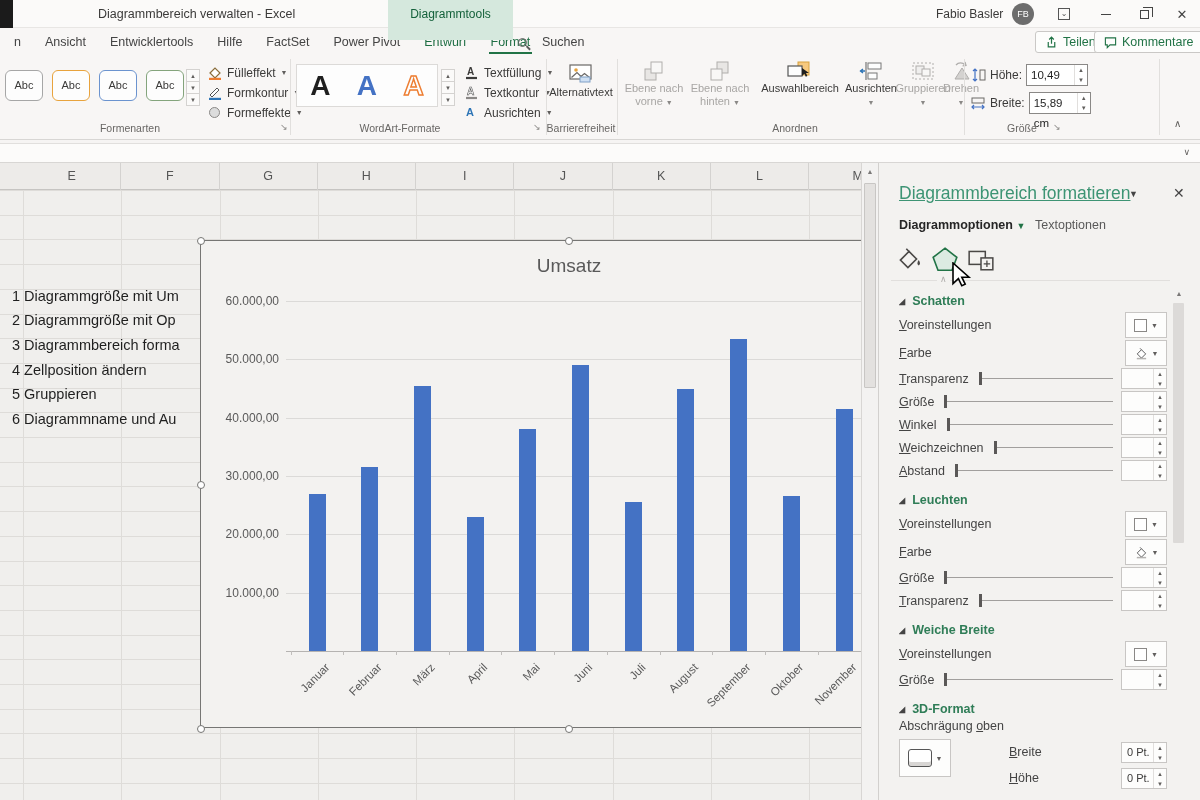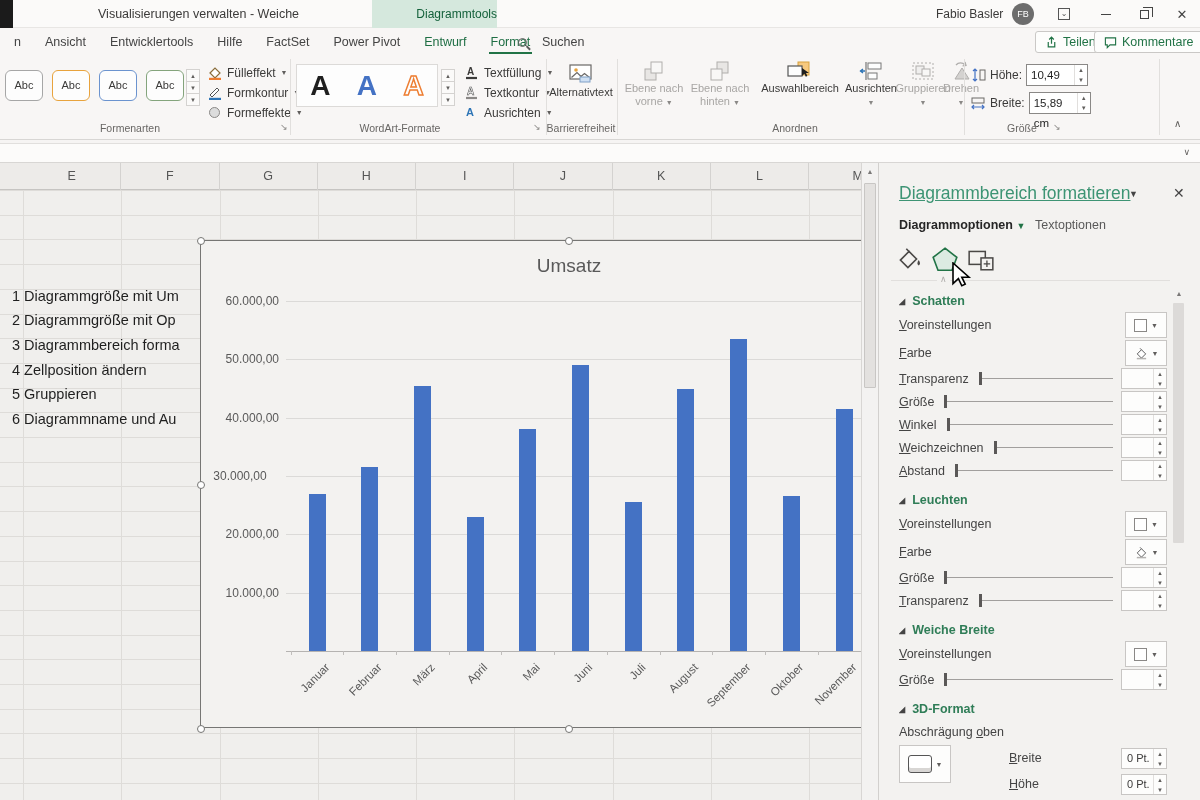--- a/index.html
+++ b/index.html
@@ -5,21 +5,21 @@
   * { margin:0; padding:0; box-sizing:border-box; }
   html,body { width:1200px; height:800px; overflow:hidden; }
   body { font-family:"Liberation Sans", sans-serif; background:#f6f4f3; }
   .abs { position:absolute; }
   #app { position:relative; width:1200px; height:800px; background:#f6f4f3; overflow:hidden; }
 
   
   #titlebar { left:0; top:0; width:1200px; height:28px; background:#fbfaf9; border-bottom:1px solid #e8e6e4; z-index:30; }
   #corner-strip { left:0; top:0; width:13px; height:28px; background:#1b1b1b; }
   #doc-title { left:98px; top:0; height:28px; line-height:28px; font-size:12.5px; color:#3b3a39; }
-  #context-tab { left:372px; top:0; width:125px; height:28px; background:#d5e8dd; color:#14613b; font-size:12px; text-align:right; line-height:28px; }
+  #context-tab { left:388px; top:0; width:125px; height:40px; background:#d5e8dd; color:#14613b; font-size:12px; text-align:center; line-height:28px; }
   #user-name { left:936px; top:0; height:28px; line-height:28px; font-size:12px; color:#3b3a39; }
   #avatar { left:1012px; top:3px; width:22px; height:22px; border-radius:50%; background:#6d6d6d; color:#fff; font-size:9px; text-align:center; line-height:22px; }
   .win-ctl { top:0; width:28px; height:28px; display:flex; align-items:center; justify-content:center; color:#444; }
   #ribbon-opts-icon { left:1050px; }
   #ribbon-opts-icon .bx { width:12px; height:12px; border:1.2px solid #555; font-size:8px; line-height:10px; text-align:center; color:#555; }
   #min-btn { left:1092px; } #min-btn .bar { width:10px; height:0; border-bottom:1.5px solid #444; }
   #restore-btn { left:1130px; } #restore-btn .sq { position:relative; width:9px; height:9px; border:1.2px solid #444; background:#fbfaf9; }
   #restore-btn .sq:before { content:''; position:absolute; left:2px; top:-4px; width:9px; height:9px; border:1.2px solid #444; border-bottom:none; border-left:none; }
   #close-btn { left:1168px; font-size:13px; }
 
@@ -105,41 +105,41 @@
   .p-label { white-space:nowrap; }
   .p-spacer { flex:1; }
   .drop-btn { width:42px; height:26px; border:1px solid #c8c6c4; background:#fdfdfc; display:flex; align-items:center; justify-content:center; gap:4px; }
   .drop-btn .dd { font-size:7px; color:#605e5c; }
   .preset-sq { width:13px; height:13px; border:1px solid #8a8886; background:#fff; }
   .track { flex:1; position:relative; height:21px; margin:0 8px 0 10px; }
   .track .line { position:absolute; left:0; right:0; top:10px; border-top:1px solid #a19f9d; }
   .track .thumb { position:absolute; left:0; top:4px; width:3px; height:13px; background:#5a5857; }
   .spin { width:46px; height:21px; border:1px solid #c8c6c4; background:#fdfdfc; display:flex; flex:none; }
   .spin .val { flex:1; font-size:11px; line-height:19px; padding-left:5px; color:#3b3a39; }
-  .bevel-label { margin-top:6px; height:18px; font-size:12.5px; color:#444; }
+  .bevel-label { margin-top:0; height:18px; font-size:12.5px; color:#444; }
   .bevel-row { display:flex; margin-top:2px; }
   .bevel-btn { width:52px; height:38px; border:1px solid #c8c6c4; background:#fdfdfc; display:flex; align-items:center; justify-content:center; gap:4px; }
   .bevel-btn .dd { font-size:7px; color:#605e5c; }
   .bevel-sq { width:24px; height:18px; border:1.5px solid #555; border-radius:3px; background:#fff; box-shadow:inset 0 -4px 0 #d8d6d4; }
   .bevel-fields { margin-left:58px; flex:1; }
   .bevel-field { display:flex; align-items:center; height:26px; font-size:12.5px; color:#444; }
   #panel-vscroll { position:absolute; left:292px; top:122px; width:16px; bottom:0; }
   #panel-thumb { position:absolute; left:2px; top:18px; width:11px; height:240px; background:#dcdad8; border-radius:1px; }
 
   u { text-decoration:underline; }
   svg { display:block; }
 </style>
 </head>
 <body>
 
 <div id="app">
 
   <div id="titlebar" class="abs">
     <div id="corner-strip" class="abs"></div>
-    <div id="doc-title" class="abs">Visualisierungen verwalten - Weiche</div>
+    <div id="doc-title" class="abs">Diagrammbereich verwalten - Excel</div>
     <div id="context-tab" class="abs">Diagrammtools</div>
     <div id="user-name" class="abs">Fabio Basler</div>
     <div id="avatar" class="abs">FB</div>
     <div id="ribbon-opts-icon" class="abs win-ctl">
         <span class="bx">⌄</span>
       </div>
     <div id="min-btn" class="abs win-ctl">
         <span class="bar"></span>
       </div>
     <div id="restore-btn" class="abs win-ctl">
@@ -447,21 +447,21 @@
       </div>
 
     <div id="chart">
       <div id="chart-title">Umsatz</div>
       <div id="chart-plot">
           <div class="grid-line" style="top: 351.69px;"></div>
           <div class="ytick" style="top: 344.69px;">10.000,00</div>
           <div class="grid-line" style="top: 293.38px;"></div>
           <div class="ytick" style="top: 286.38px;">20.000,00</div>
           <div class="grid-line" style="top: 235.07px;"></div>
-          <div class="ytick" style="top: 228.07px; text-align: center;">30.000,00</div>
+          <div class="ytick" style="top: 228.07px;">30.000,00</div>
           <div class="grid-line" style="top: 176.76px;"></div>
           <div class="ytick" style="top: 169.76px;">40.000,00</div>
           <div class="grid-line" style="top: 118.45px;"></div>
           <div class="ytick" style="top: 111.45px;">50.000,00</div>
           <div class="grid-line" style="top: 60.14px;"></div>
           <div class="ytick" style="top: 53.14px;">60.000,00</div>
           <div id="axis-line"></div>
           <div class="axis-tick" style="left: 89.65px;"></div>
           <div class="axis-tick" style="left: 142.35px;"></div>
           <div class="axis-tick" style="left: 195.05px;"></div>

